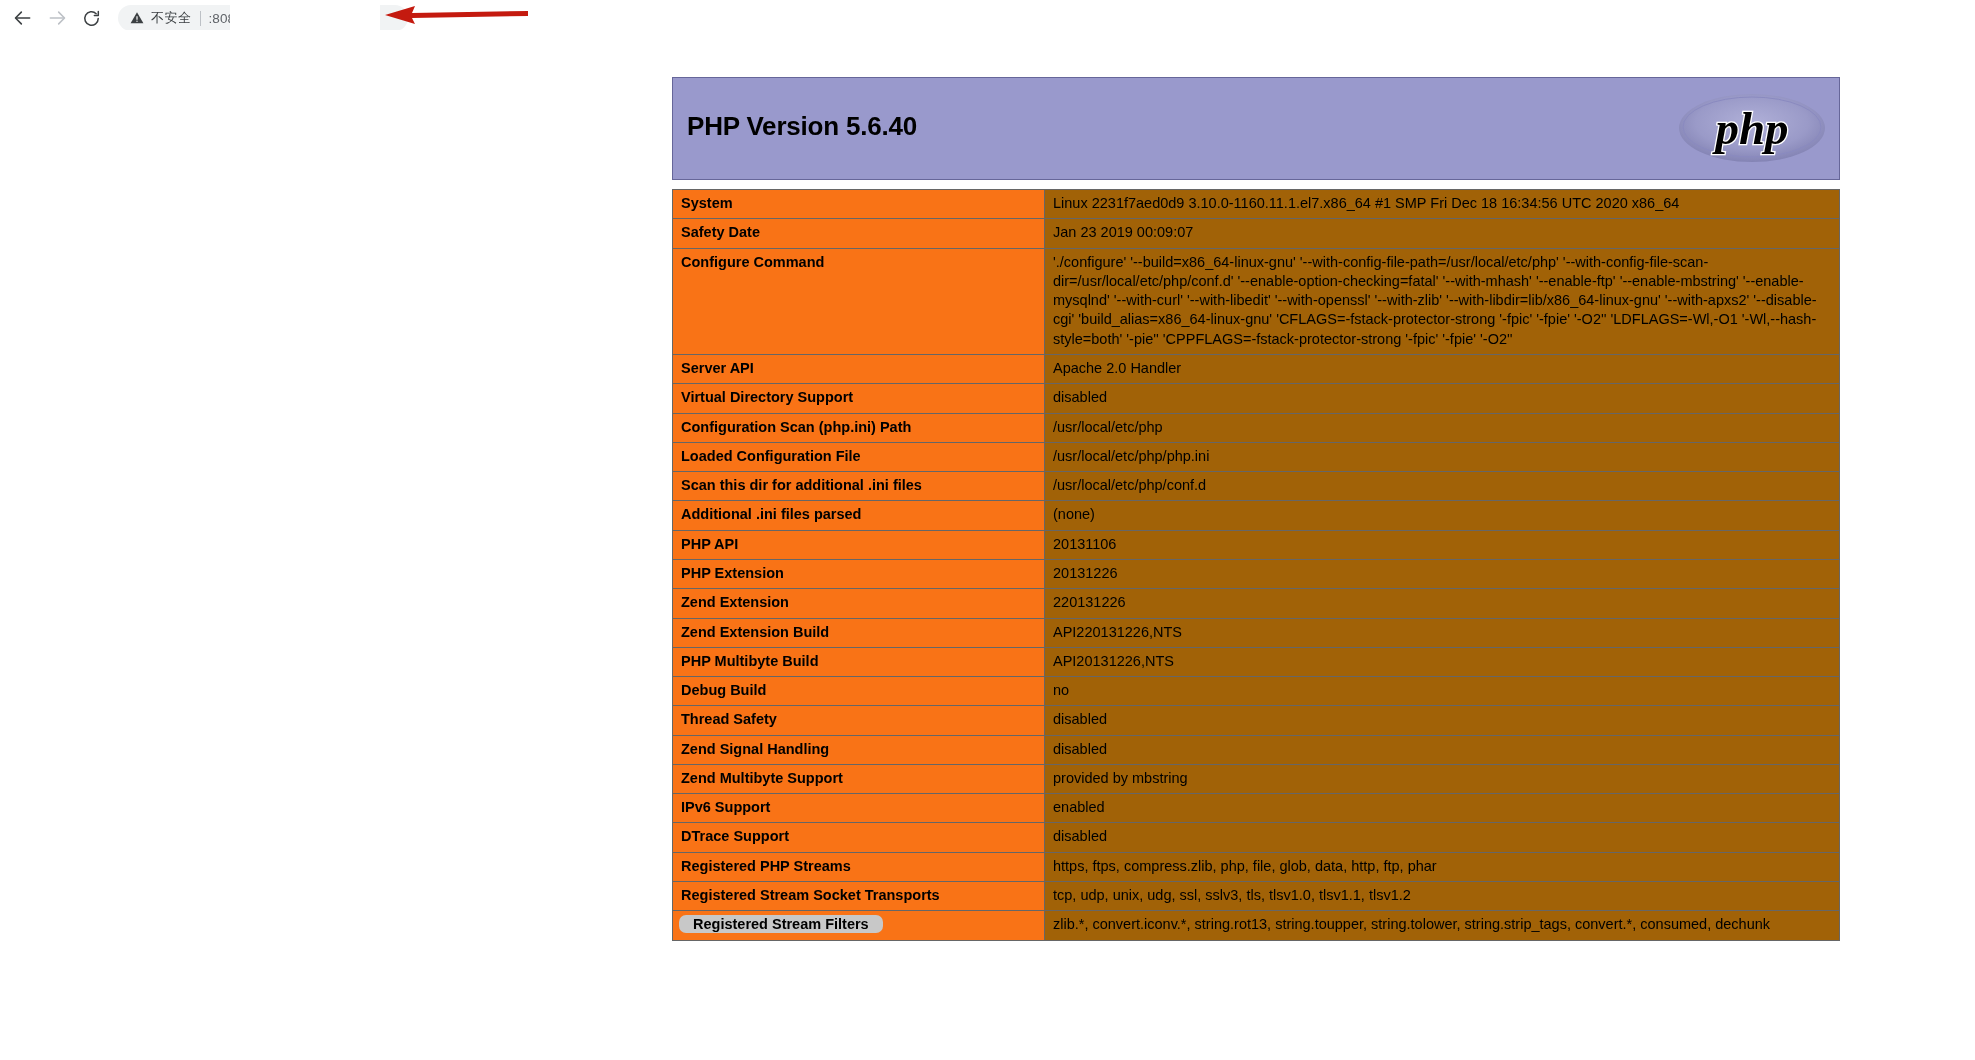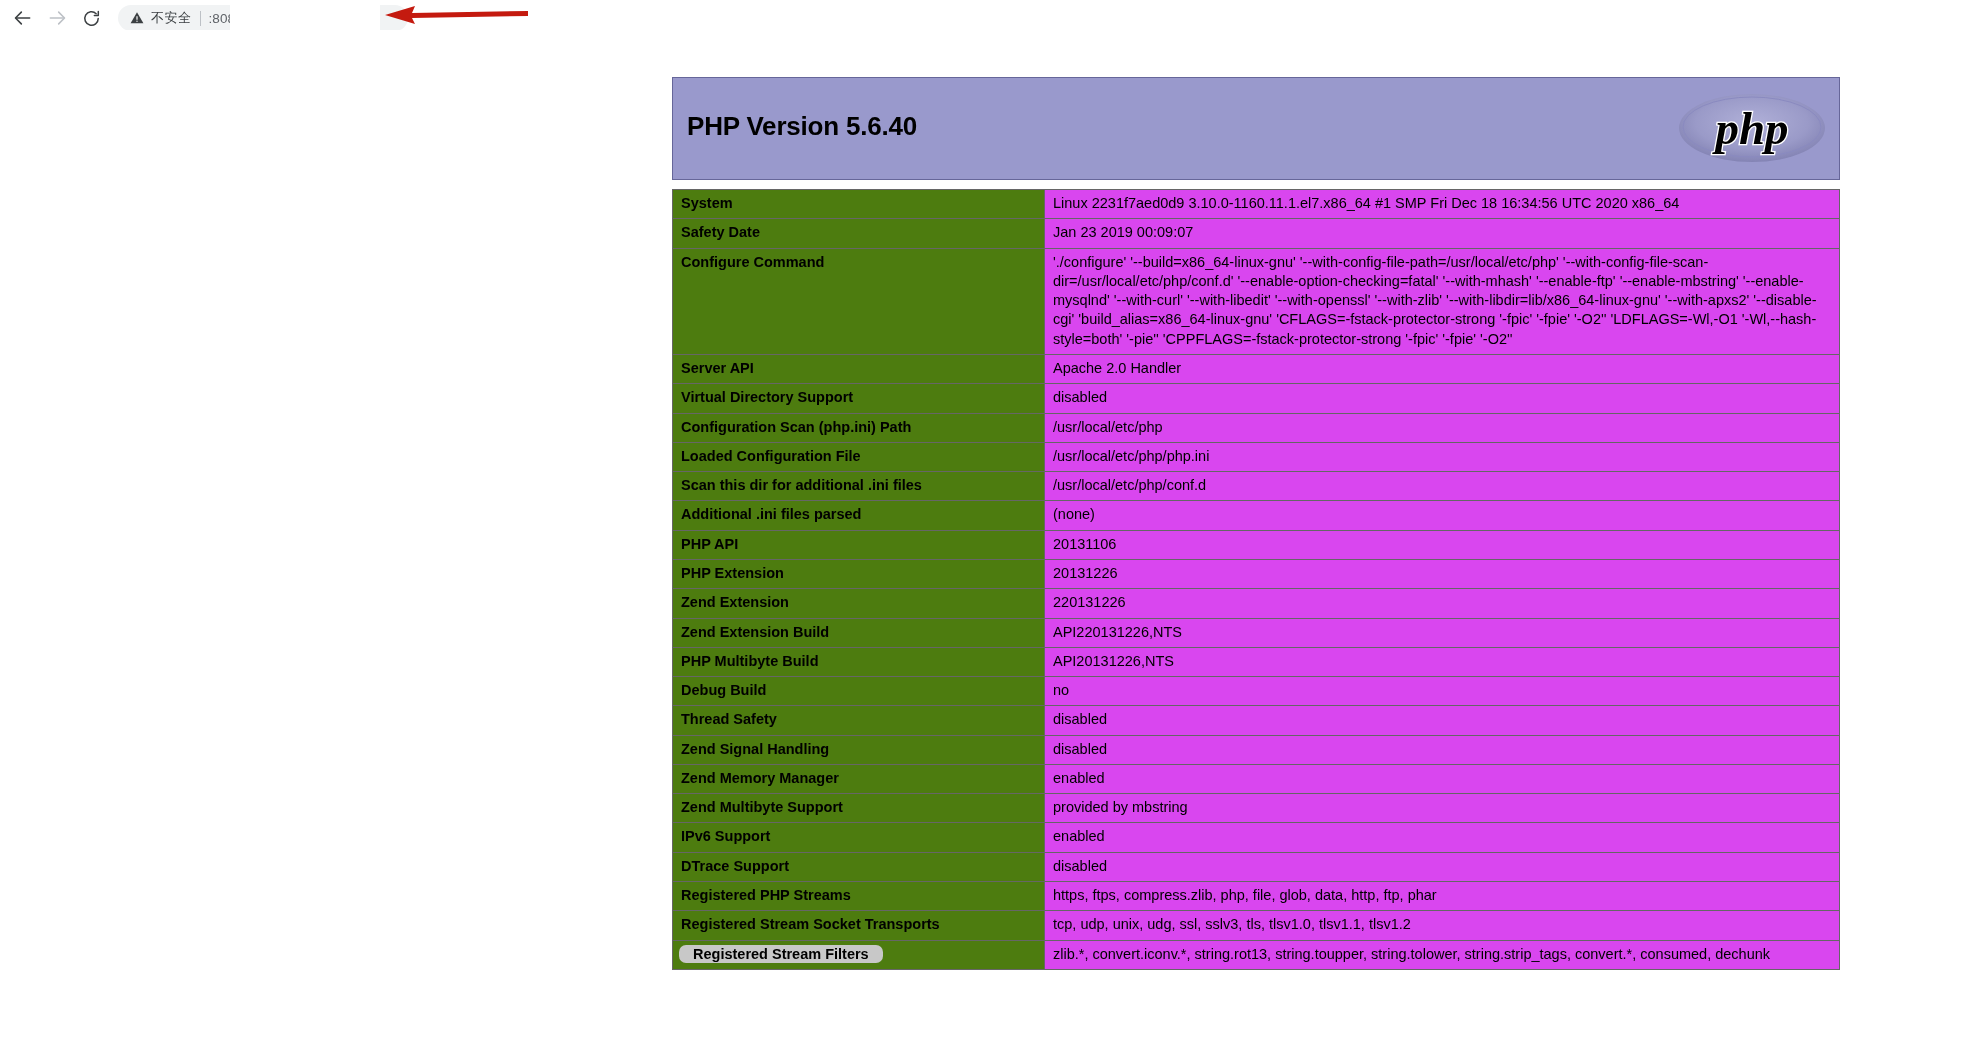--- a/index.html
+++ b/index.html
@@ -128,27 +128,27 @@
   table.phpinfo td {
     border: 1px solid #666666;
     padding: 4px 8px 5px 8px;
     font-size: 14.5px;
     line-height: 1.33;
     vertical-align: top;
     word-wrap: break-word;
   }
   td.e {
     width: 372px;
-    background: #4d7c0f;
+    background: #f97316;
     font-weight: bold;
     color: #000000;
     white-space: nowrap;
   }
   td.v {
-    background: #d946ef;
+    background: #a16207;
     color: #000000;
   }
   .sel-highlight {
     background: #c8c8c8;
     padding: 1px 14px;
     margin: -1px -2px;
     border-radius: 7px;
   }
 </style>
 </head>
@@ -293,24 +293,20 @@
           </tr>
           <tr>
             <td class="e">Thread Safety</td>
             <td class="v">disabled</td>
           </tr>
           <tr>
             <td class="e">Zend Signal Handling</td>
             <td class="v">disabled</td>
           </tr>
           <tr>
-            <td class="e">Zend Memory Manager</td>
-            <td class="v">enabled</td>
-          </tr>
-          <tr>
             <td class="e">Zend Multibyte Support</td>
             <td class="v">provided by mbstring</td>
           </tr>
           <tr>
             <td class="e">IPv6 Support</td>
             <td class="v">enabled</td>
           </tr>
           <tr>
             <td class="e">DTrace Support</td>
             <td class="v">disabled</td>

